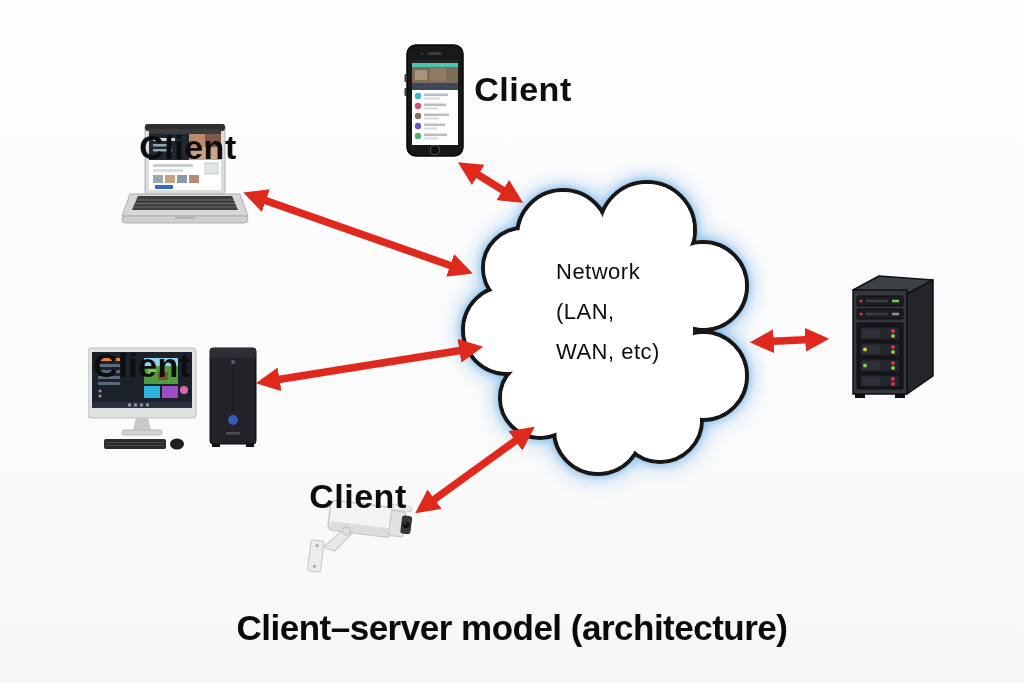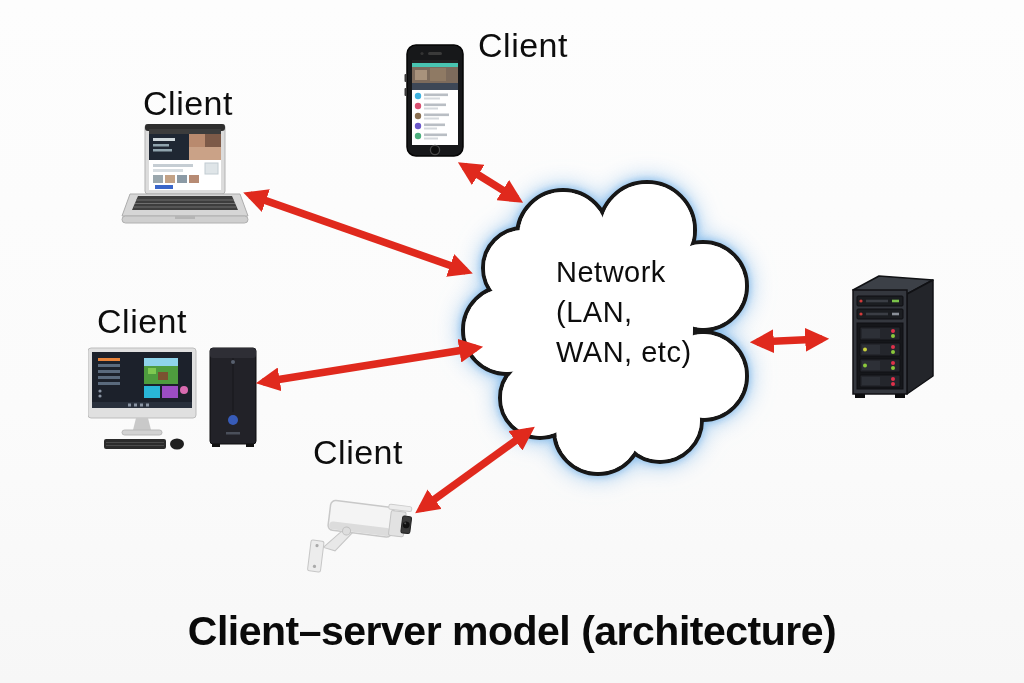--- a/index.html
+++ b/index.html
@@ -3,31 +3,32 @@
 <meta charset="utf-8">
 <style>
   html,body{margin:0;padding:0;background:#e9e9e9;}
   .stage{
     position:relative;width:1024px;height:683px;overflow:hidden;
     background:linear-gradient(180deg,#fdfdfd 0%,#fbfbfb 60%,#f7f7f7 100%);
     font-family:"Liberation Sans", sans-serif;color:#111;
   }
   .abs{position:absolute;}
   .node-label{
-    font-size:34px;font-weight:400;color:#0d0d0d;text-align:center;
+    font-size:34px;font-weight:700;color:#0d0d0d;text-align:center;
     letter-spacing:0.5px;
+    margin-top:44px;
   }
   .cloud-svg{filter:drop-shadow(0 0 4px rgba(125,182,232,.95)) drop-shadow(0 0 11px rgba(138,190,236,.75));}
   .cloud-text{
-    font-size:29px;line-height:40px;color:#0d0d0d;white-space:pre-line;
+    font-size:22px;line-height:40px;color:#0d0d0d;white-space:pre-line;
     letter-spacing:0.5px;
   }
   .diagram-title{
     left:0;right:0;top:608px;text-align:center;
-    font-size:41px;font-weight:700;color:#0a0a0a;letter-spacing:-0.5px;
+    font-size:35px;font-weight:700;color:#0a0a0a;letter-spacing:-0.5px;
   }
 </style>
 </head>
 <body>
 
 <div class="stage">
 
   <svg class="abs" style="left:118px;top:124px" width="132" height="106" viewBox="0 0 132 106" aria-hidden="true">
     <rect x="27" y="0" width="80" height="70" rx="3" fill="#dcdcdc" stroke="#b3b3b3"></rect>
     <rect x="27" y="0" width="80" height="7" rx="3" fill="#2e2e2e"></rect>

